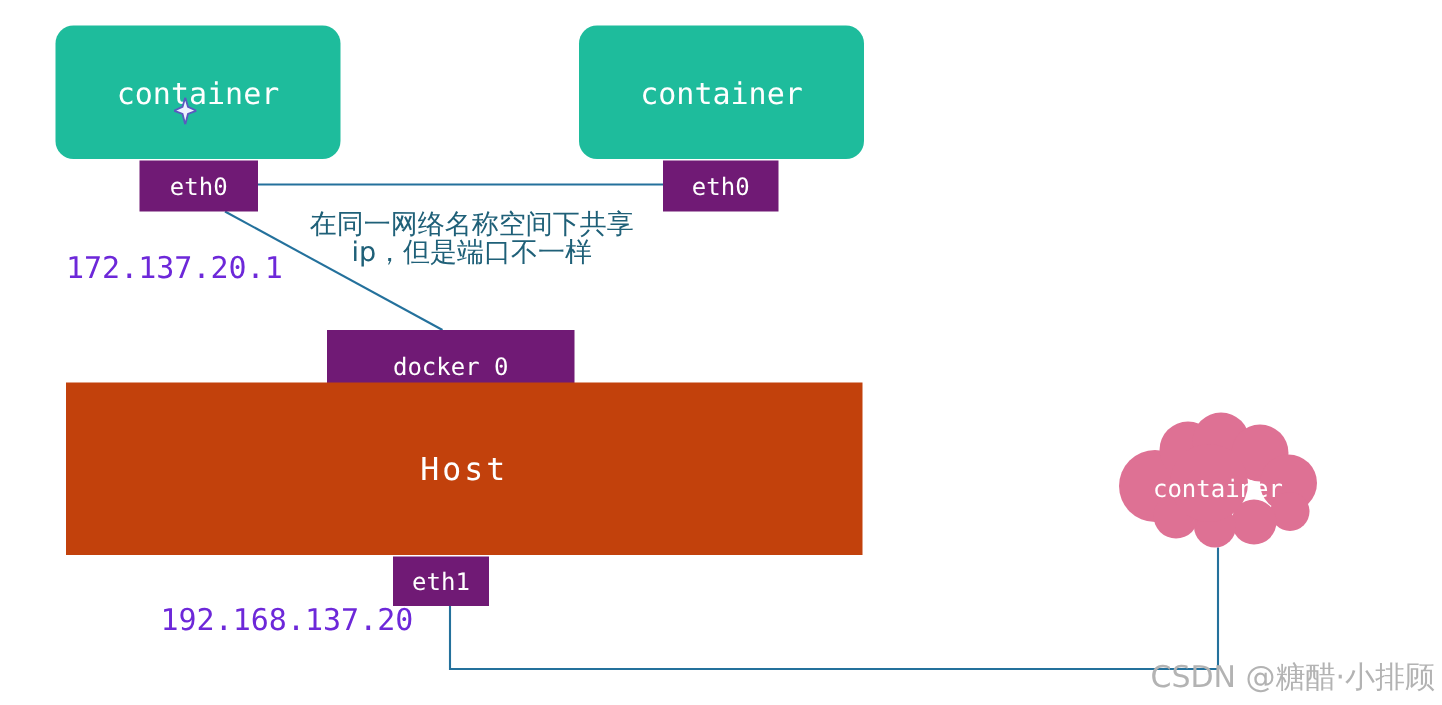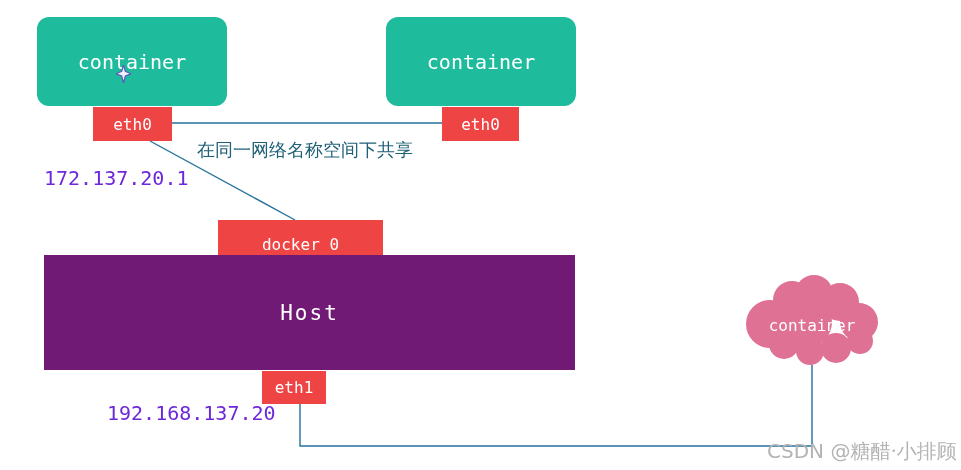--- a/index.html
+++ b/index.html
@@ -8,30 +8,30 @@
     font-family:"DejaVu Sans Mono","Liberation Mono",monospace;
   }
   .abs{position:absolute;}
   .node{
     position:absolute;display:flex;align-items:center;justify-content:center;
     color:#ffffff;box-sizing:border-box;
   }
   .container-box{
     width:190px;height:89px;background:#1EBC9C;border-radius:12px;font-size:20px;
   }
-  .port-box{background:#ef4444;font-size:16px;}
+  .port-box{background:#701a75;font-size:16px;}
   .host-box{
-    left:44px;top:255px;width:531px;height:115px;background:#701a75;font-size:21px;
+    left:44px;top:255px;width:531px;height:115px;background:#c2410c;font-size:21px;
     letter-spacing:2px;
   }
   .ip-label{
     position:absolute;color:#6d28d9;font-size:20px;white-space:pre;
   }
   .annotation{
-    position:absolute;left:197px;top:140px;width:235px;
+    position:absolute;left:197px;top:140px;width:235px;text-align:center;
     color:#1F6078;font-size:18px;line-height:19px;
     font-family:"DejaVu Sans","Liberation Sans",sans-serif;
   }
   .cloud-label{
     position:absolute;left:762px;top:316px;width:100px;text-align:center;
     color:#ffffff;font-size:16px;
   }
   .watermark{
     position:absolute;left:767px;top:438px;color:#B3B3B3;font-size:20px;white-space:pre;
     font-family:"DejaVu Sans","Liberation Sans",sans-serif;
@@ -79,20 +79,21 @@
 
   <div class="node port-box" style="left:93px;top:107px;width:79px;height:34px;">
     <span>eth0</span>
   </div>
   <div class="node port-box" style="left:442px;top:107px;width:77px;height:34px;">
     <span>eth0</span>
   </div>
 
   <div class="annotation">
     <div>在同一网络名称空间下共享</div>
+    <div>ip，但是端口不一样</div>
   </div>
 
   <div class="ip-label" style="left:44px;top:166px;">172.137.20.1</div>
   <div class="ip-label" style="left:95px;top:401px;margin-left:12px;">192.168.137.20</div>
 
   <div class="node port-box" style="left:218px;top:220px;width:165px;height:48px;">
     <span>docker 0</span>
   </div>
 
   <div class="node host-box">

